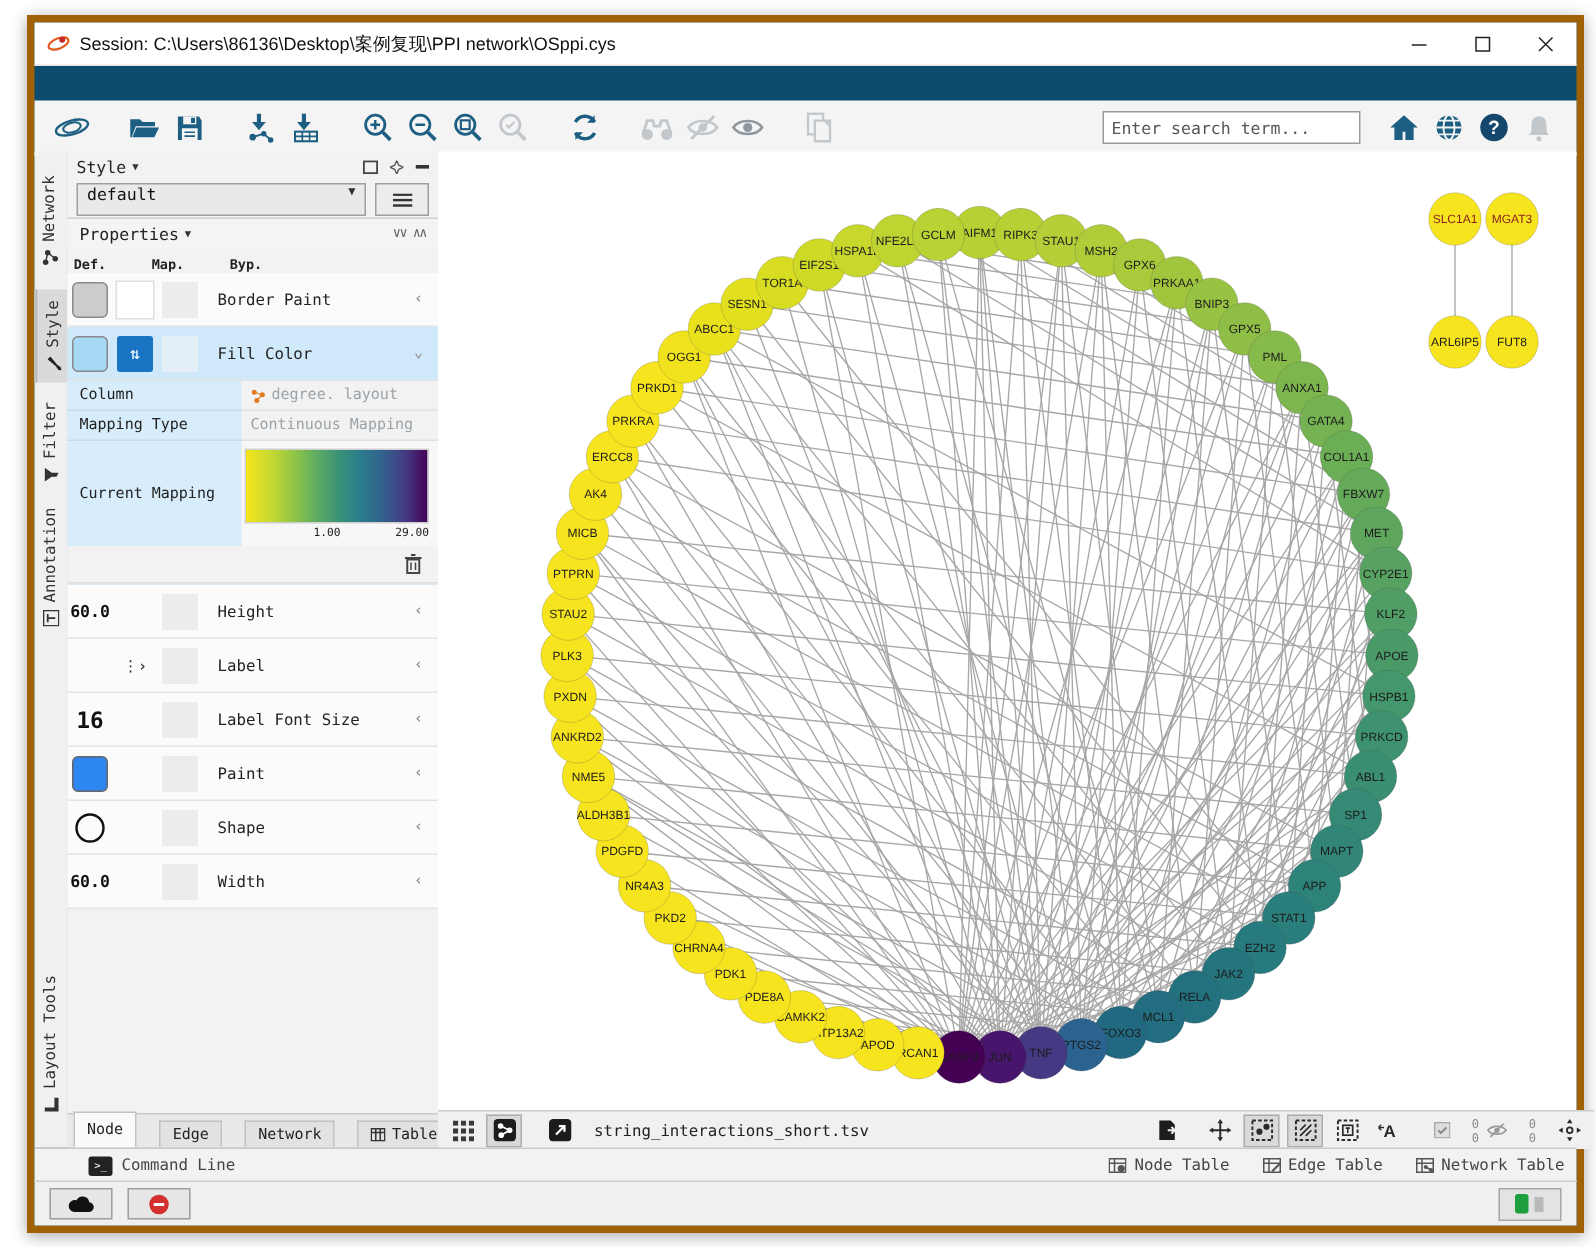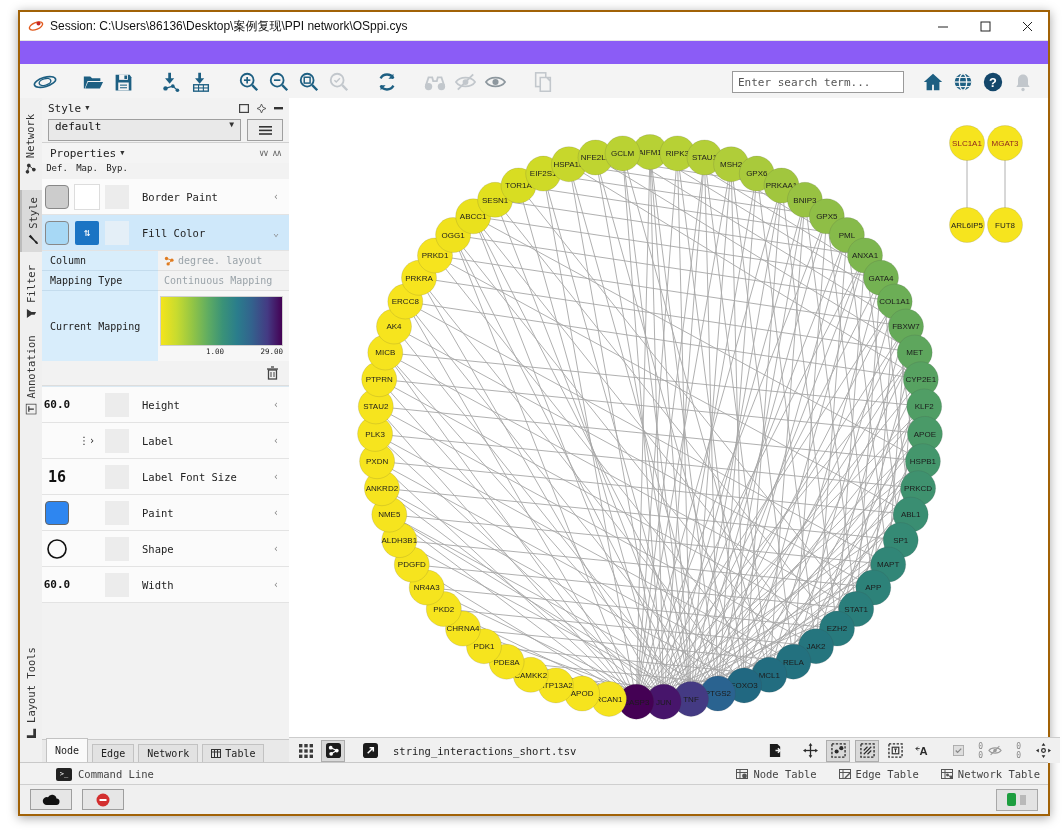--- a/index.html
+++ b/index.html
@@ -1,18 +1,18 @@
 <!DOCTYPE html>
 <html><head>
 <meta charset="utf-8">
 <style>
   html,body{margin:0;padding:0;background:#fff;width:1064px;height:831px;overflow:hidden;
     font-family:"Liberation Sans",sans-serif;-webkit-font-smoothing:antialiased;}
-  .window{position:absolute;left:18px;top:10px;width:1028px;height:802px;background:#8b5cf6;
-    border:2px solid #a16207;box-shadow:0 2px 10px rgba(0,0,0,.35);}
+  .window{position:absolute;left:18px;top:10px;width:1028px;height:802px;background:#0c4a6e;
+    border:5px solid #a16207;box-shadow:0 2px 10px rgba(0,0,0,.35);}
   
   .titlebar{position:absolute;left:0;top:0;right:0;height:28px;background:#fff;border-bottom:1px solid #e4e4e4;
     display:flex;align-items:center;}
   .title-text{font-size:12px;color:#111;margin-left:6px;}
   .win-ctrls{margin-left:auto;display:flex;height:100%;}
   .win-btn{width:42px;height:100%;display:flex;align-items:center;justify-content:center;color:#222;}
   
   .menubar{position:absolute;left:0;top:28px;right:0;height:22px;background:#fff;border-bottom:1px solid #e0e0e0;
     display:flex;align-items:center;padding-left:8px;gap:2px;}
   .menu-item{font-size:12.5px;color:#1a1a1a;padding:2px 7px;cursor:default;}
@@ -37,21 +37,21 @@
   .sp-header{height:20px;display:flex;align-items:center;padding:0 6px;font-size:11px;color:#222;gap:4px;}
   .sp-hicons{margin-left:auto;display:flex;gap:8px;color:#444;align-items:center;}
   .sp-comborow{height:24px;display:flex;align-items:center;padding:0 6px;gap:6px;}
   .sp-combo{flex:1;height:20px;background:#e9e9e9;border:1px solid #9f9f9f;display:flex;align-items:flex-start;
     padding:0 6px;font-size:11px;color:#111;gap:36px;}
   .sp-combo .arrow{margin-left:auto;font-size:8px;color:#333;}
   .sp-burger{width:34px;height:20px;background:#ececec;border:1px solid #9f9f9f;display:flex;align-items:center;justify-content:center;color:#333;}
   .sp-props{height:20px;display:flex;align-items:center;padding:0 8px;font-size:11px;color:#222;gap:4px;
     border-top:1px solid #d0d0d0;background:#f4f4f4;}
   .sp-props .right{margin-left:auto;color:#666;font-size:9px;letter-spacing:-1px;}
-  .sp-colhead{height:16px;display:flex;font-size:9px;font-weight:normal;color:#222;align-items:flex-start;}
+  .sp-colhead{height:16px;display:flex;font-size:9px;font-weight:bold;color:#222;align-items:flex-end;gap:22px;}
   .sp-colhead span{width:30px;text-align:center;}
   .prow{display:flex;align-items:center;background:#fbfbfb;border-bottom:1px solid #e3e3e3;height:35px;}
   .prow .cell{width:30px;display:flex;align-items:center;justify-content:center;}
   .prow .lbl{flex:1;font-size:10.5px;color:#222;padding-left:10px;}
   .prow .chev{width:16px;color:#888;font-size:10px;}
   .swatch{width:22px;height:22px;border-radius:4px;border:1px solid #888;}
   .defnum{font-size:11px;font-weight:bold;color:#111;}
   .bigsixteen{font-size:15px;font-weight:bold;color:#111;}
   .mapcell-blue{width:24px;height:24px;background:#1a74c4;border-radius:2px;color:#fff;display:flex;align-items:center;justify-content:center;font-size:11px;}
   .bypcell{width:24px;height:24px;background:#ececec;}
@@ -60,21 +60,21 @@
   .subrow{display:flex;height:20px;font-size:10px;align-items:stretch;}
   .subrow .k{width:108px;display:flex;align-items:center;padding-left:8px;color:#222;background:#d8edfb;border-bottom:1px solid #c4dced;}
   .subrow .v{flex:1;display:flex;align-items:center;padding-left:6px;color:#9aa3a9;background:#f2f2f2;border-bottom:1px solid #e0e0e0;gap:4px;}
   .maprow{display:flex;height:70px;}
   .maprow .k{width:108px;display:flex;align-items:center;padding-left:8px;color:#222;background:#d8edfb;font-size:10px;}
   .maprow .v{flex:1;background:#f7f7f7;padding:5px 6px 2px 2px;}
   .gradient{height:48px;background:linear-gradient(90deg,#f4e41c 0%,#c8db2f 13%,#93c545 26%,#5fac62 39%,#3a9278 51%,#2a7d8c 63%,#33628d 75%,#443a83 88%,#440154 100%);border:1px solid #cfcfcf;}
   .gradscale{display:flex;justify-content:space-between;font-size:7.5px;color:#222;padding-top:1px;margin-left:46px;}
   .trashrow{height:24px;display:flex;align-items:center;justify-content:flex-end;padding-right:10px;background:#f2f2f2;border-bottom:1px solid #ddd;}
   .sp-bottomtabs{position:absolute;left:0;bottom:0;right:0;height:22px;display:flex;align-items:flex-end;
-    background:#e9e9e9;border-top:1px solid #c9c9c9;padding-left:4px;gap:4px;text-align:right;}
+    background:#e9e9e9;border-top:1px solid #c9c9c9;padding-left:4px;gap:15px;text-align:right;}
   .sbt{font-size:10px;color:#222;padding:3px 8px;border:1px solid #c2c2c2;border-bottom:none;background:#e2e2e2;display:flex;gap:4px;align-items:center;}
   .sbt.active{background:#fafafa;height:17px;}
   
   .netpanel{position:absolute;left:269px;top:86px;width:759px;height:639px;background:#fff;overflow:hidden;}
   .netfooter{position:absolute;left:269px;top:725px;width:759px;height:25px;background:#f0f0f0;border-top:1px solid #ccc;
     display:flex;align-items:center;padding:0 6px;gap:4px;font-family:"DejaVu Sans Mono",monospace;}
   .nf-btn{width:22px;height:20px;display:flex;align-items:center;justify-content:center;}
   .nf-btn.pressed{background:#d9d9d9;border:1px solid #adadad;}
   .nf-file{font-size:10.5px;color:#222;margin-left:8px;}
   .nf-right{margin-left:auto;display:flex;align-items:center;gap:5px;}

